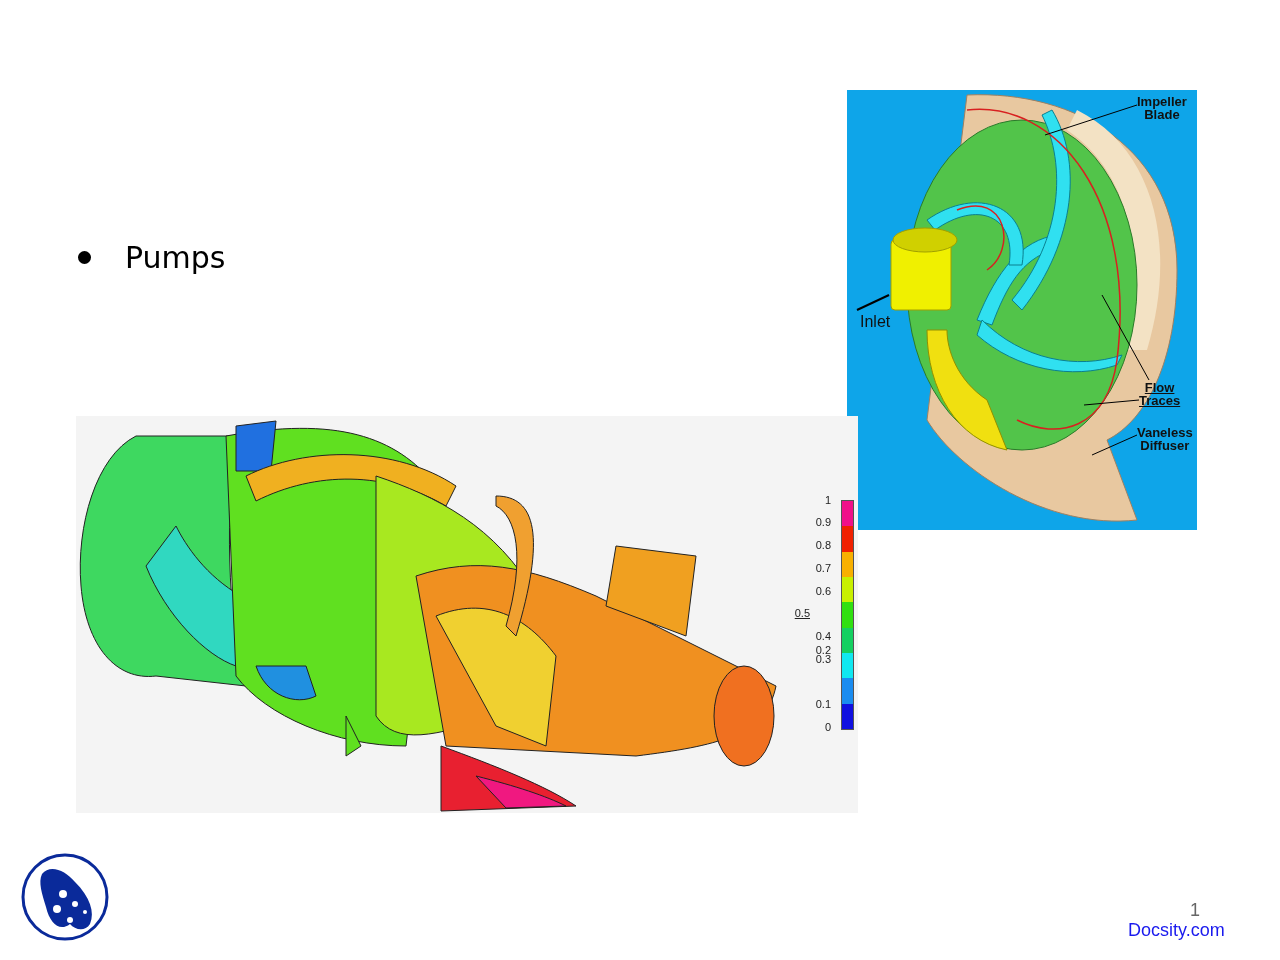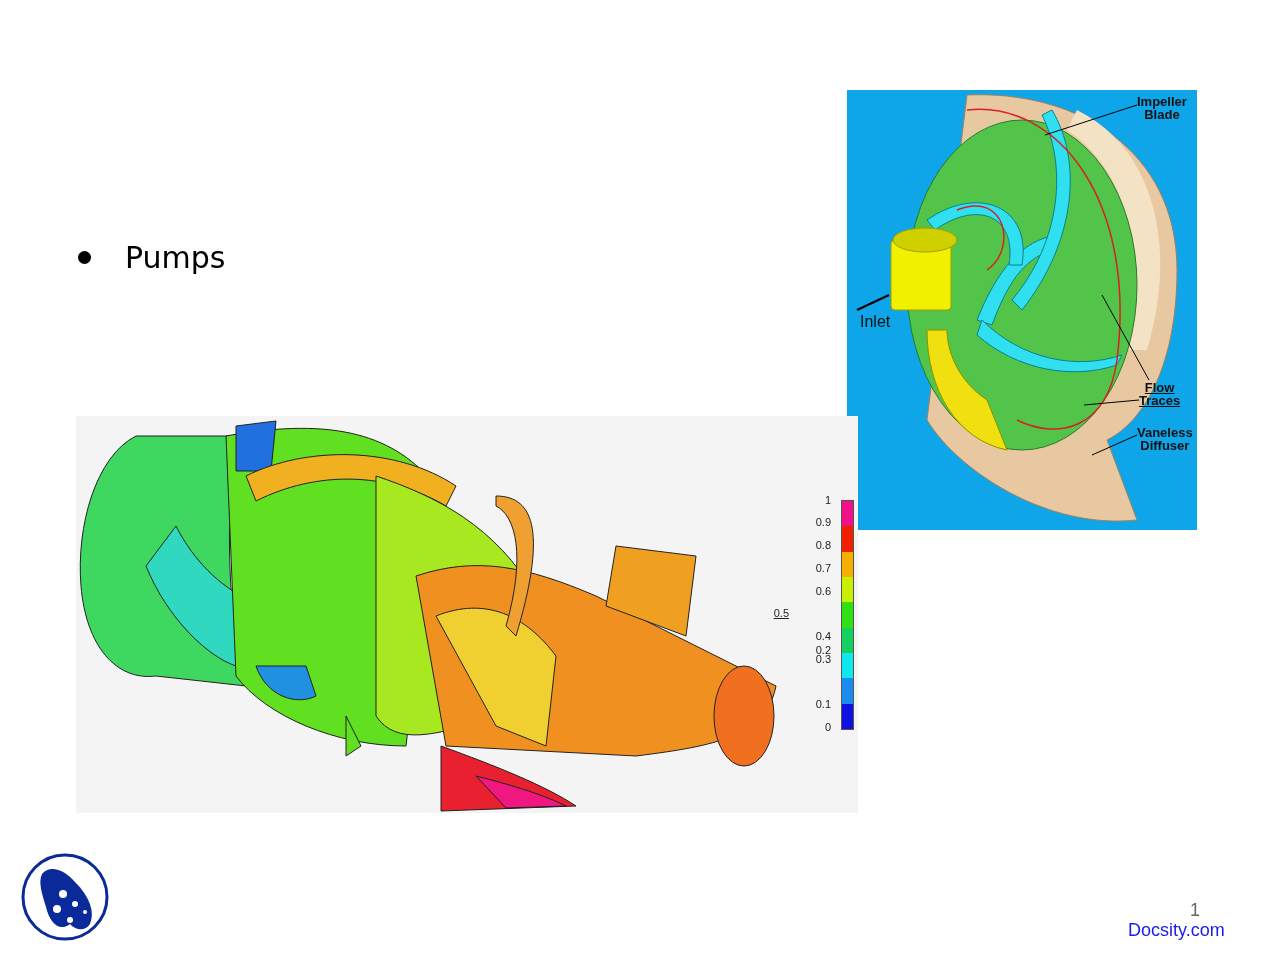--- a/index.html
+++ b/index.html
@@ -91,21 +91,21 @@
   <div style="background:#c8f000"></div>
   <div style="background:#f8b000"></div>
   <div style="background:#f02000"></div>
   <div style="background:#f0108a"></div>
 </div>
 <div class="tick" style="left:803px; top:494px;">1</div>
 <div class="tick" style="left:803px; top:516px;">0.9</div>
 <div class="tick" style="left:803px; top:539px;">0.8</div>
 <div class="tick" style="left:803px; top:562px;">0.7</div>
 <div class="tick" style="left:803px; top:585px;">0.6</div>
-<div class="tick" style="left:761px; top:607px;text-decoration:underline;">0.5</div>
+<div class="tick" style="left:782px; top:607px;text-decoration:underline;">0.5</div>
 <div class="tick" style="left:803px; top:630px;">0.4</div>
 <div class="tick" style="left:803px; top:653px;">0.3</div>
 <div class="tick" style="left:803px; top:644px;">0.2</div>
 <div class="tick" style="left:803px; top:698px;">0.1</div>
 <div class="tick" style="left:803px; top:721px;">0</div>
 
 <svg class="logo" viewBox="0 0 90 90">
   <circle cx="45" cy="45" r="42" fill="#fff" stroke="#0a2a9a" stroke-width="3"></circle>
   <path d="M22 22 C30 12 45 18 55 30 C70 45 75 60 70 72 C65 80 55 78 50 72 C40 80 30 72 26 55 C22 42 18 30 22 22 Z" fill="#0a2a9a"></path>
   <circle cx="43" cy="42" r="4" fill="#fff"></circle>

